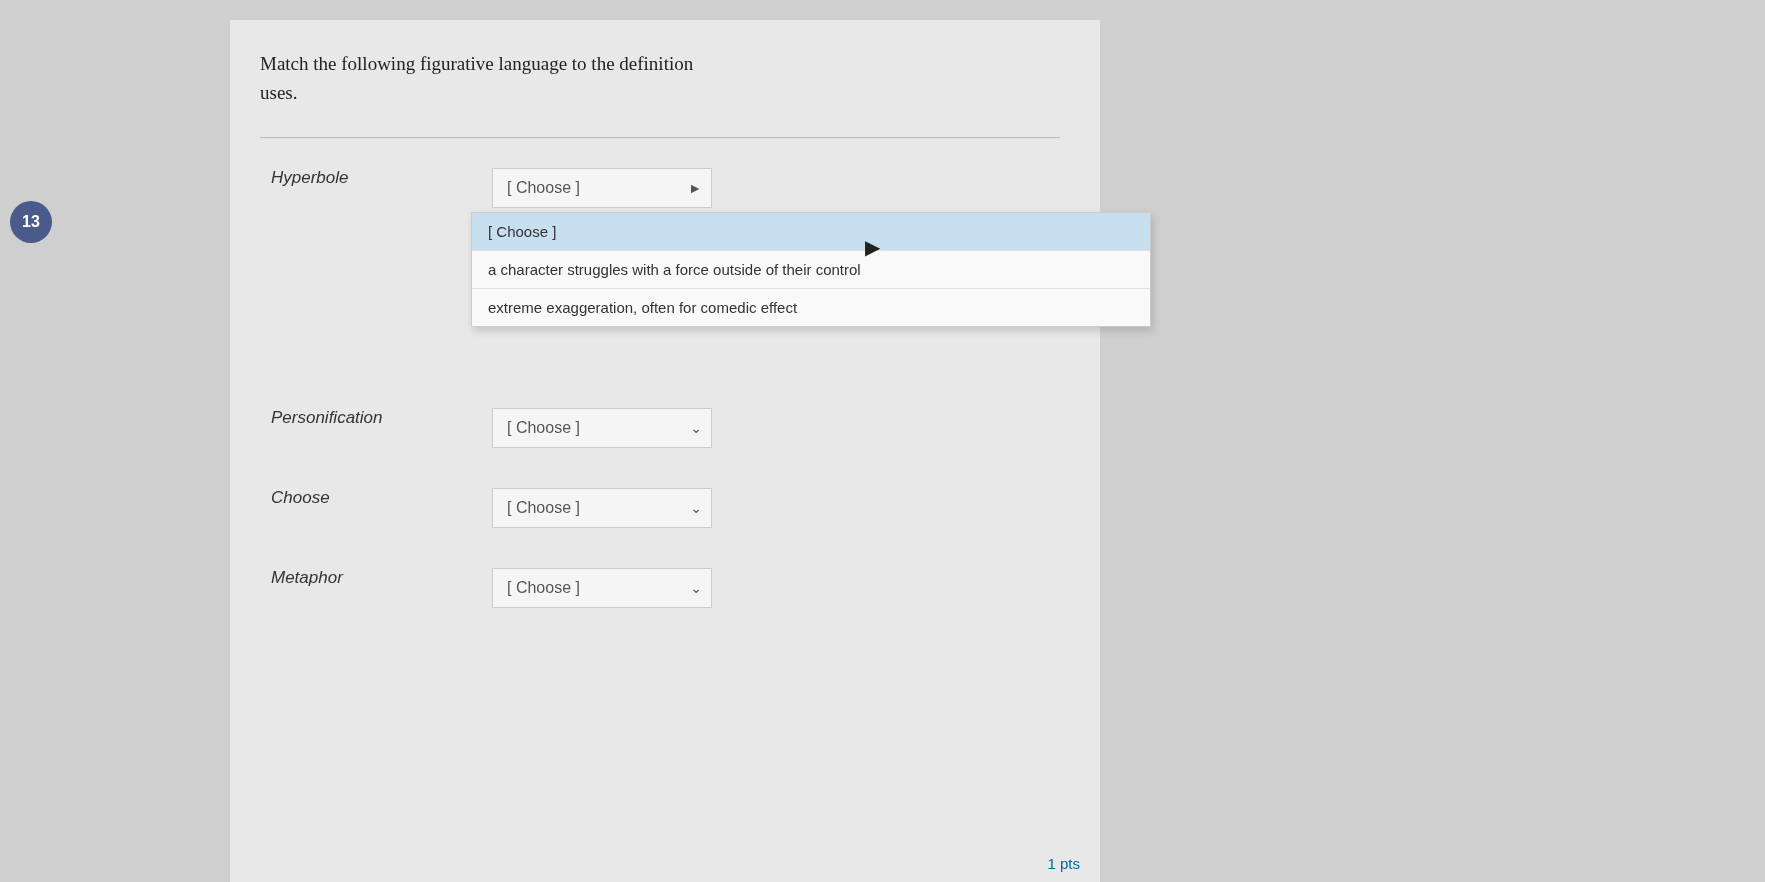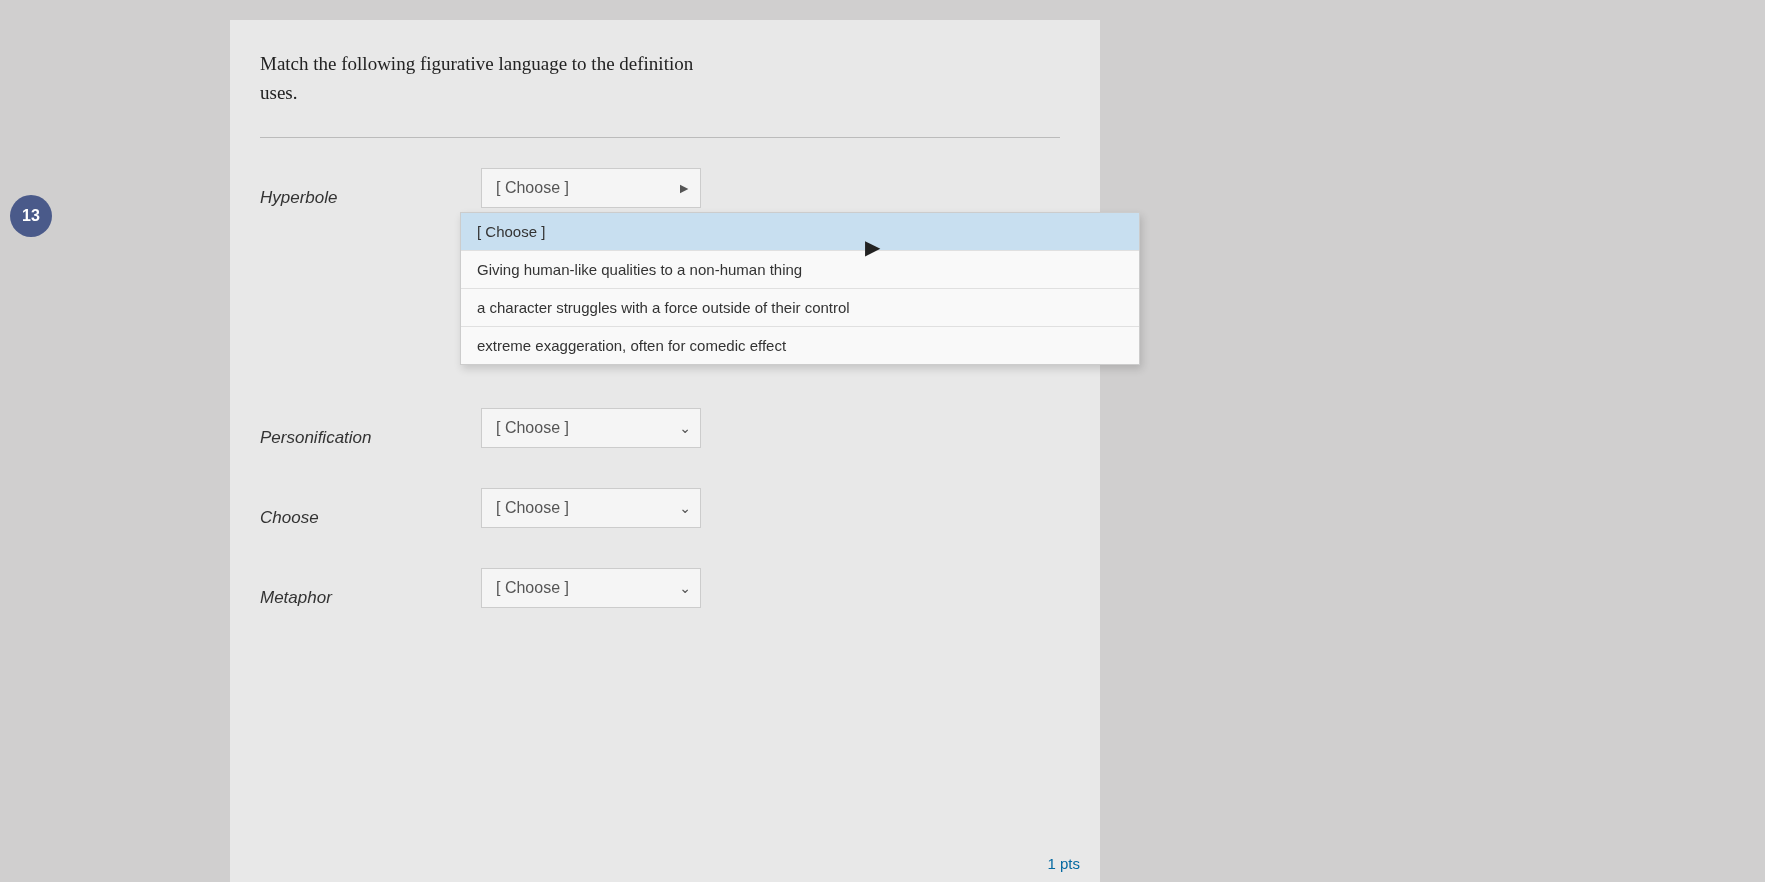--- a/index.html
+++ b/index.html
@@ -20,21 +20,21 @@
     .page-wrapper {
       display: flex;
       width: 1765px;
       min-height: 882px;
       position: relative;
     }
 
     .question-number-badge {
       position: absolute;
       left: 10px;
-      top: 195px;
+      top: 201px;
       width: 42px;
       height: 42px;
       background-color: #4a5a8a;
       border-radius: 50%;
       display: flex;
       align-items: center;
       justify-content: center;
       color: white;
       font-size: 16px;
       font-weight: bold;
@@ -59,23 +59,24 @@
     }
 
     .divider {
       border: none;
       border-top: 1px solid #bbb;
       margin-bottom: 30px;
     }
 
     .match-row {
       display: flex;
-      align-items: flex-end;
+      align-items: flex-start;
       margin-bottom: 40px;
       position: relative;
+      margin-left: 11px;
     }
 
     .term-label {
       width: 200px;
       font-size: 17px;
       color: #333;
       font-style: italic;
     }
 
     .select-wrapper {
@@ -180,23 +181,20 @@
         <div class="choose-select">
           <span>[ Choose ]</span>
         </div>
         <span class="select-arrow">►</span>
 
         <div class="dropdown-open">
           <div class="dropdown-item highlighted">
             <span>[ Choose ]</span>
           </div>
           <div class="dropdown-item">
-            <span>Giving human-like qualities to a non-human thing</span>
-          </div>
-          <div class="dropdown-item">
             <span>a character struggles with a force outside of their control</span>
           </div>
           <div class="dropdown-item">
             <span>extreme exaggeration, often for comedic effect</span>
           </div>
         </div>
       </div>
     </div>
 
     <div class="match-row" style="margin-top: 200px;">

